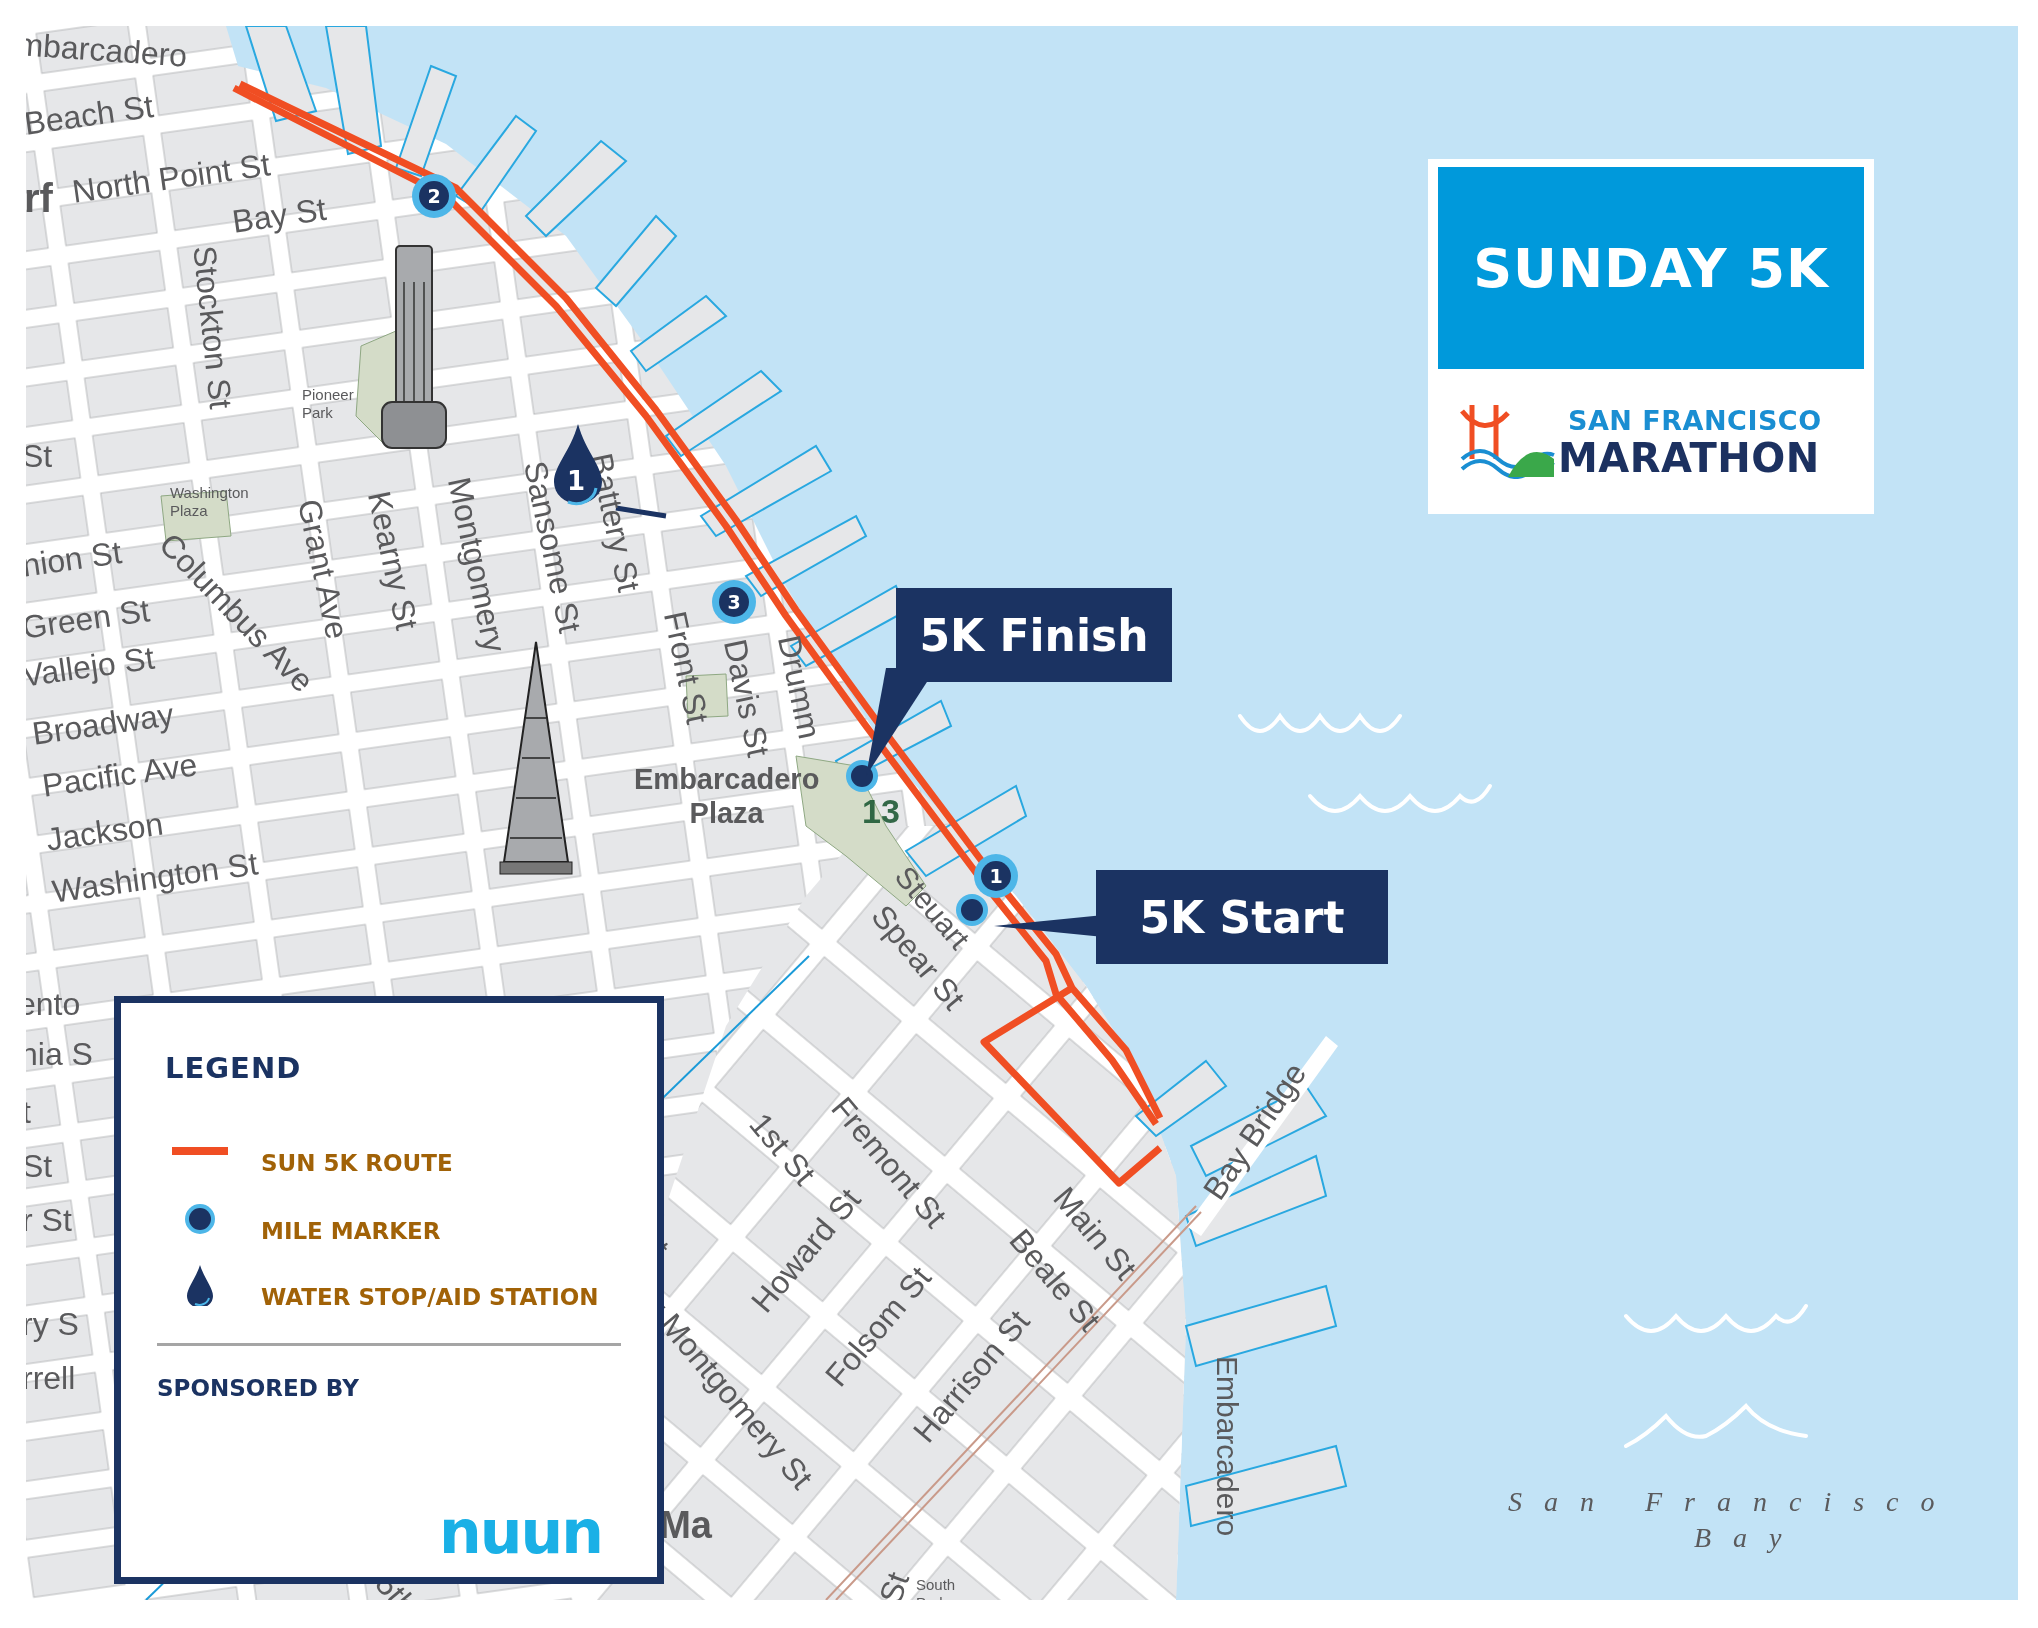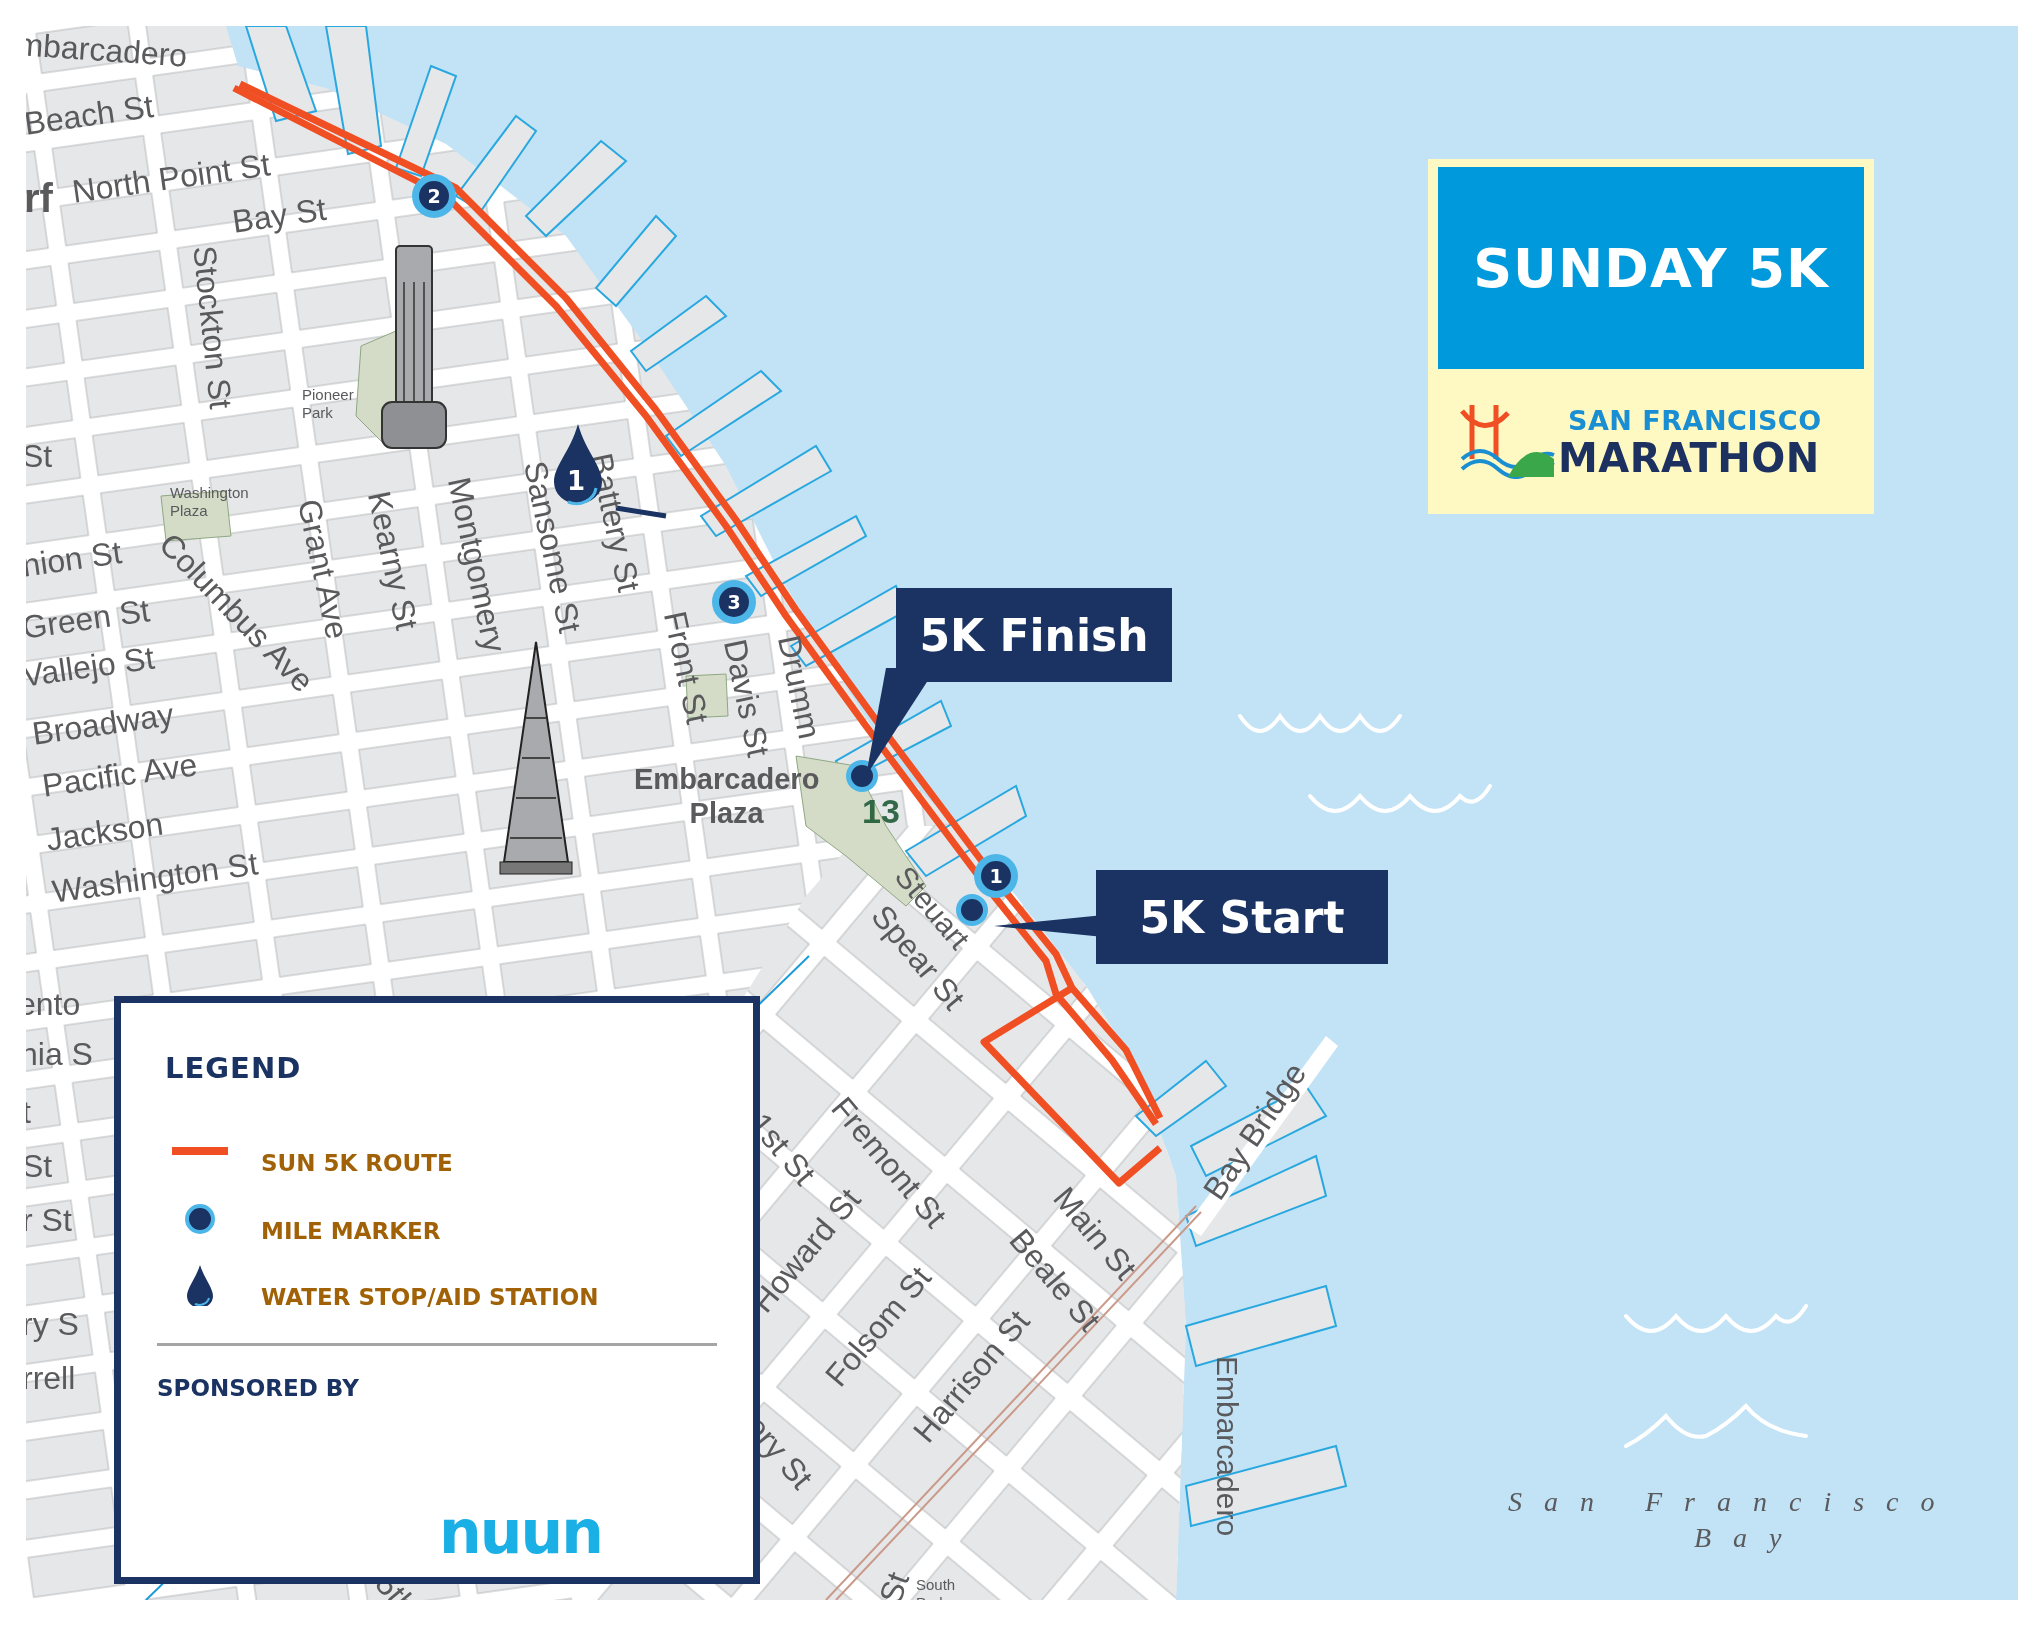--- a/index.html
+++ b/index.html
@@ -1,26 +1,26 @@
 <!DOCTYPE html>
 <html><head>
 <meta charset="utf-8">
 <style>
   html, body { margin:0; padding:0; background:#ffffff; }
   body { width:2038px; height:1628px; position:relative; overflow:hidden; font-family:"Liberation Sans", sans-serif; }
   #map { position:absolute; left:26px; top:26px; width:1992px; height:1574px; overflow:hidden; background:#c2e3f6; }
   svg.base { position:absolute; left:0; top:0; }
-  .title-card { position:absolute; left:1402px; top:133px; width:446px; height:355px; background:#fef9c3; }
+  .title-card { position:absolute; left:1402px; top:133px; width:446px; height:355px; background:#ffffff; }
   .title-card .banner { position:absolute; left:10px; top:8px; width:426px; height:202px; background:#0099db; display:flex; align-items:center; justify-content:center; }
   .title-card .banner span { color:#fff; font-family:"DejaVu Sans", sans-serif; font-weight:bold; font-size:54px; letter-spacing:1px; }
   .title-card .logo { position:absolute; left:30px; top:240px; width:400px; height:90px; }
   .logo .l1 { position:absolute; left:110px; top:6px; font-family:"DejaVu Sans", sans-serif; font-weight:bold; font-size:27px; color:#1a8ed2; letter-spacing:0.5px; }
   .logo .l2 { position:absolute; left:100px; top:36px; font-family:"DejaVu Sans", sans-serif; font-weight:bold; font-size:40px; color:#1c3160; letter-spacing:0.5px; }
   .callout { position:absolute; background:#1b3362; color:#fff; font-family:"DejaVu Sans", sans-serif; font-weight:bold; display:flex; align-items:center; justify-content:center; }
-  .legend { position:absolute; left:88px; top:970px; width:646px; height:588px; background:#fff; border:7px solid #1b3362; box-sizing:border-box; }
+  .legend { position:absolute; left:88px; top:970px; width:550px; height:588px; background:#fff; border:7px solid #1b3362; box-sizing:border-box; }
   .legend .hd { position:absolute; left:44px; top:48px; font-family:"DejaVu Sans", sans-serif; font-weight:bold; font-size:29px; color:#1b3362; letter-spacing:1px; }
   .legend .row { position:absolute; left:44px; height:40px; display:flex; align-items:center; }
   .legend .row .sw { width:70px; display:flex; justify-content:center; align-items:center; }
   .legend .row .lbl { margin-left:26px; font-family:"DejaVu Sans", sans-serif; font-weight:bold; font-size:23px; color:#a16207;margin-top:24px; }
   .legend .sep { position:absolute; left:36px; right:36px; top:340px; height:3px; background:#a5a5a5; }
   .legend .sp { position:absolute; left:36px; top:372px; font-family:"DejaVu Sans", sans-serif; font-weight:bold; font-size:23px; color:#1b3362; }
   .chargel { position:absolute; left:36px; top:470px; width:220px; height:90px; }
   .chargel .t { position:absolute; left:30px; top:36px; font-family:"Liberation Sans", sans-serif; font-weight:bold; font-size:44px; color:#111; letter-spacing:-1px; }
   .nuun { position:absolute; left:318px; top:494px; font-family:"DejaVu Sans", sans-serif; font-weight:bold; font-size:60px; color:#1ab0e6; letter-spacing:-2px; }
   .st { position:absolute; color:#5a5a5c; font-family:"Liberation Sans", sans-serif; white-space:nowrap; transform-origin:0 0; }

